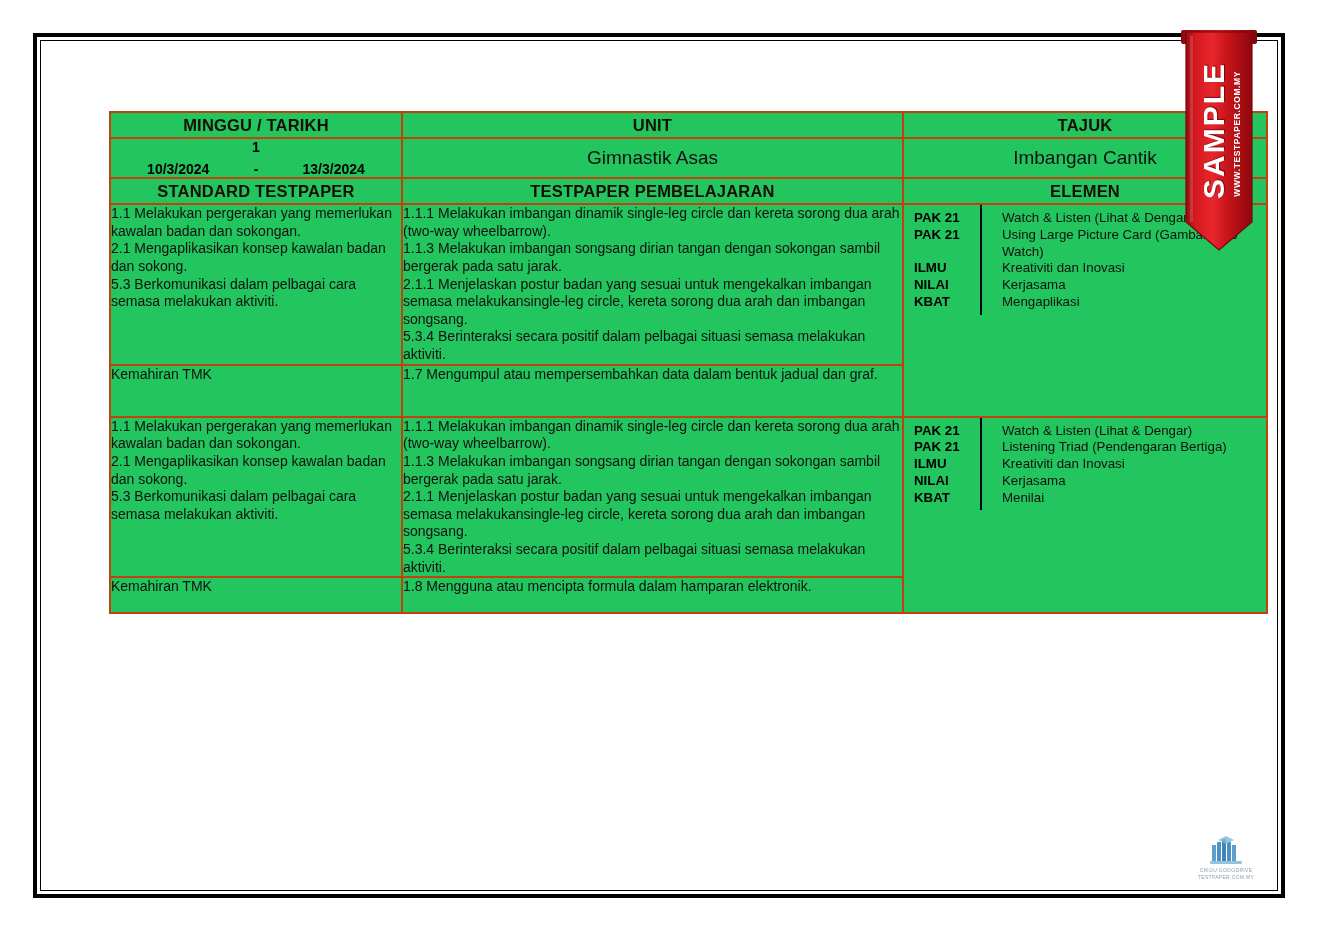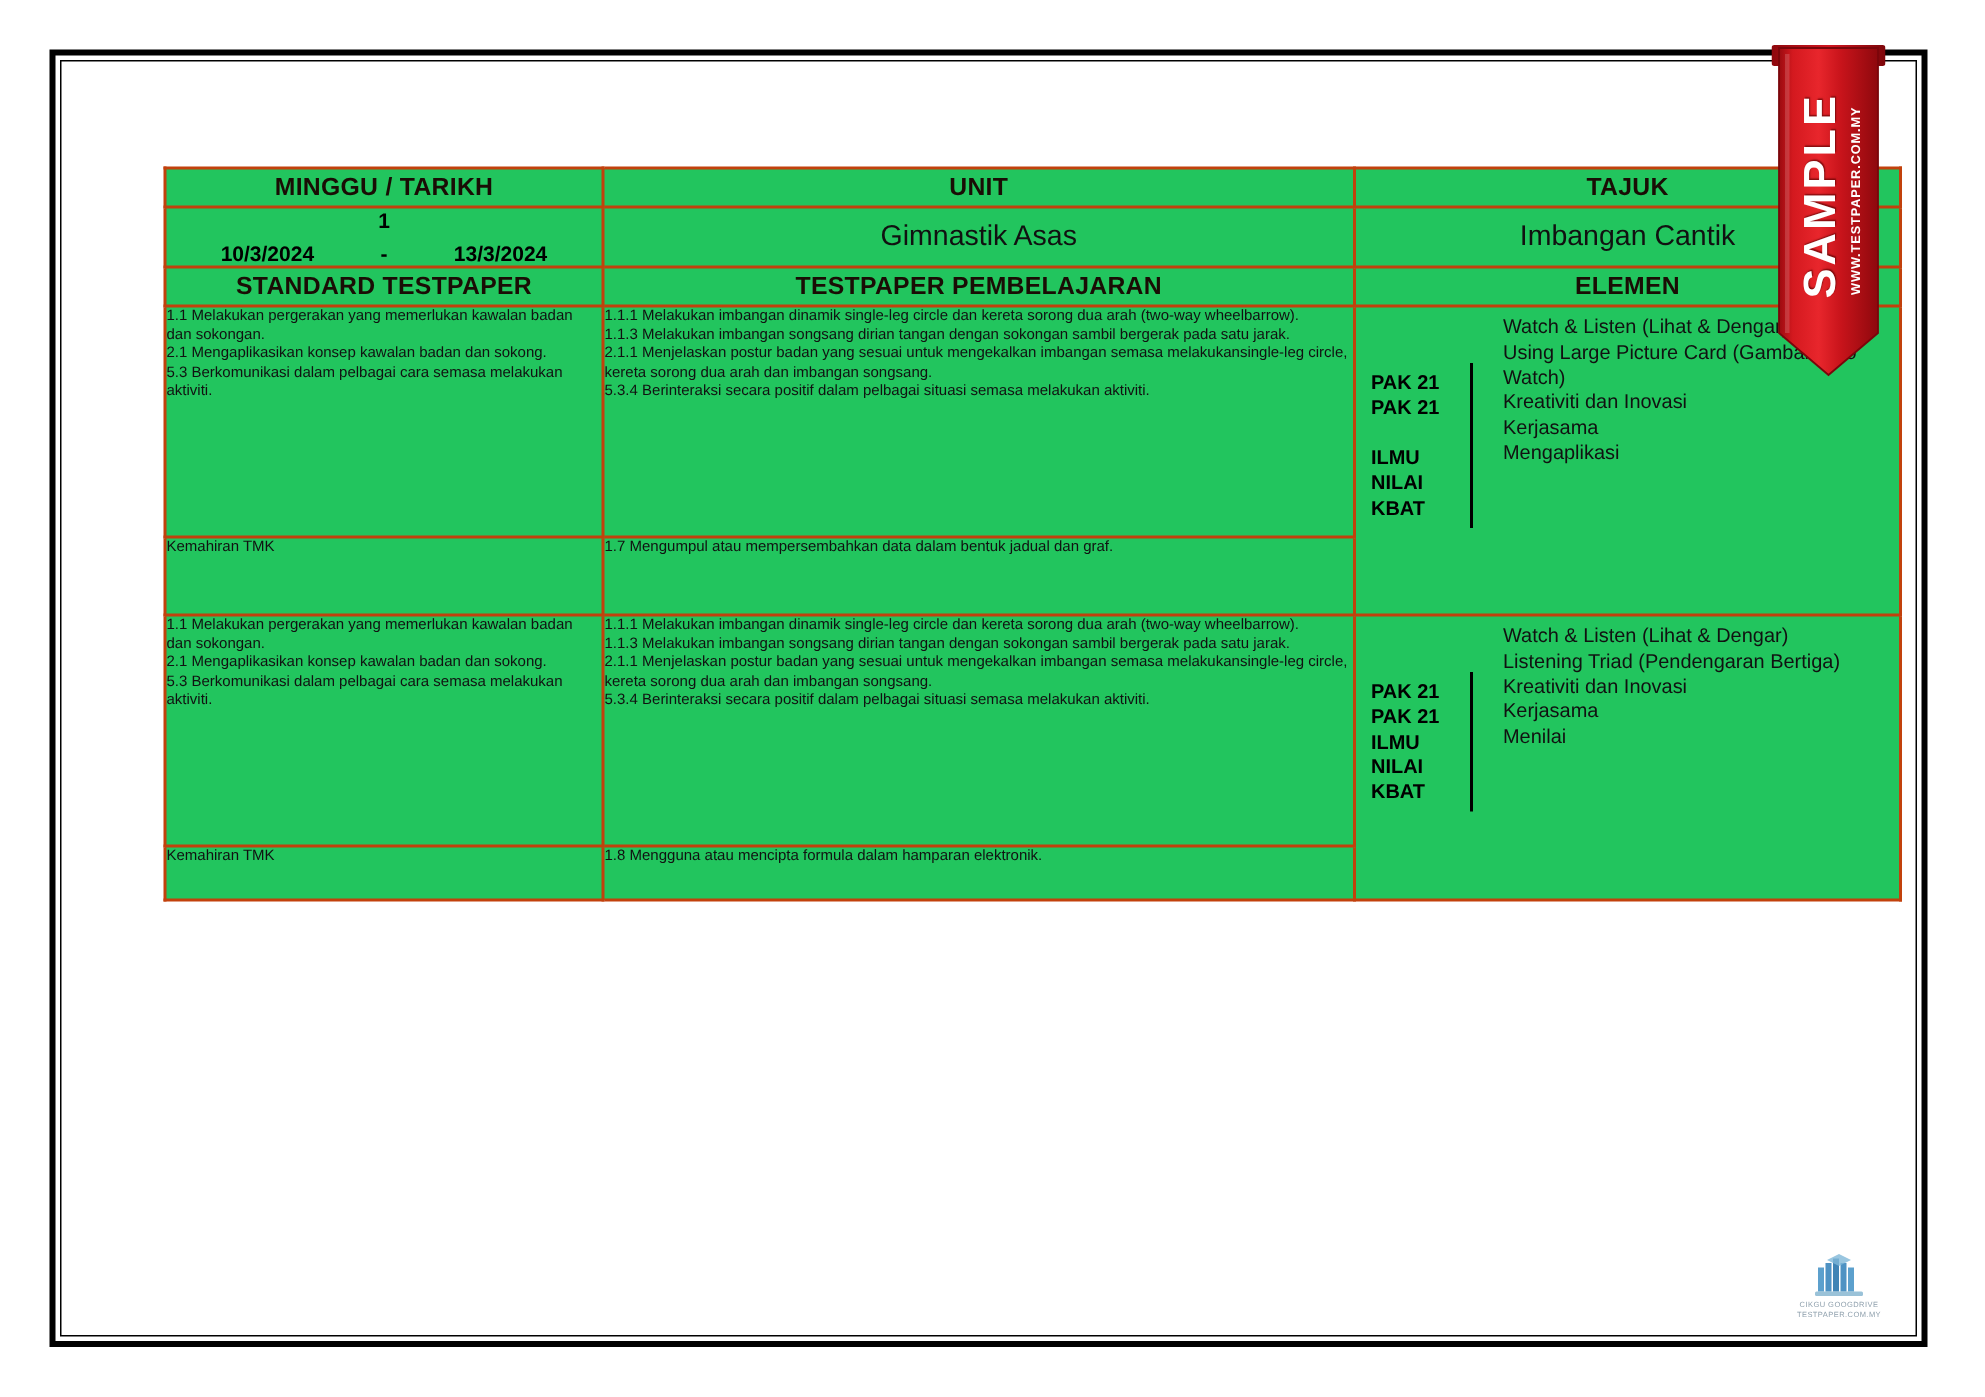--- a/index.html
+++ b/index.html
@@ -61,21 +61,21 @@
     font-size: 16.5px;
     color: #1a0d05;
     height: 24px;
     line-height: 24px;
     vertical-align: middle !important;
     letter-spacing: 0.2px;
   }
 
   .cell-pad {
     padding: 5px 7px 4px 7px;
-    font-size: 10px;
+    font-size: 14px;
     line-height: 1.26;
     color: #111111;
   }
 
   .center-mid {
     text-align: center;
     vertical-align: middle !important;
     font-size: 19px;
     color: #111111;
   }
@@ -108,21 +108,20 @@
   .elemen-labels {
     width: 78px;
     flex: 0 0 78px;
     border-right: 2px solid #000000;
     box-sizing: border-box;
     padding: 5px 0 4px 10px;
     font-weight: bold;
     font-size: 13.3px;
     line-height: 1.26;
     color: #000000;
-    margin-top: 37px;
   }
   .elemen-values {
     flex: 1 1 auto;
     box-sizing: border-box;
     padding: 5px 6px 4px 20px;
     font-size: 13.3px;
     line-height: 1.26;
     color: #111111;
   }
   .elemen-labels div.sp { visibility: hidden; }

